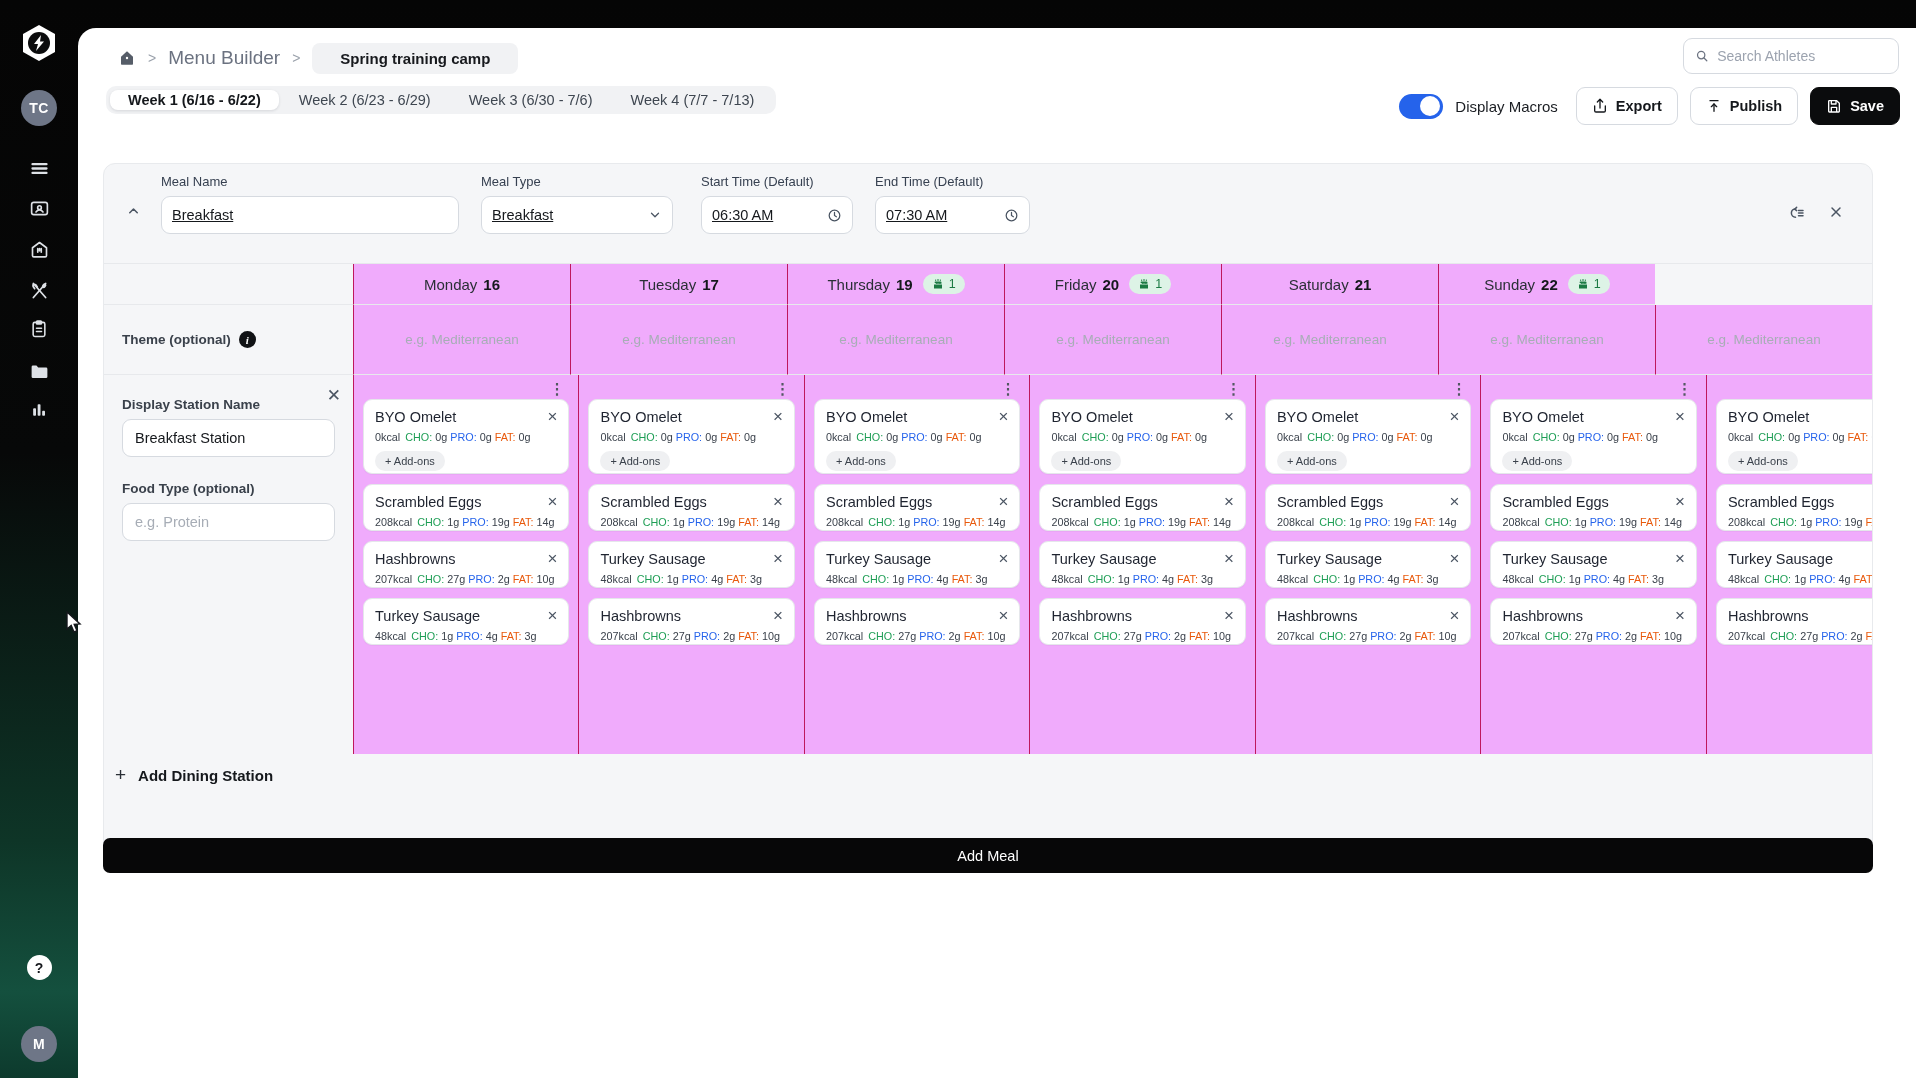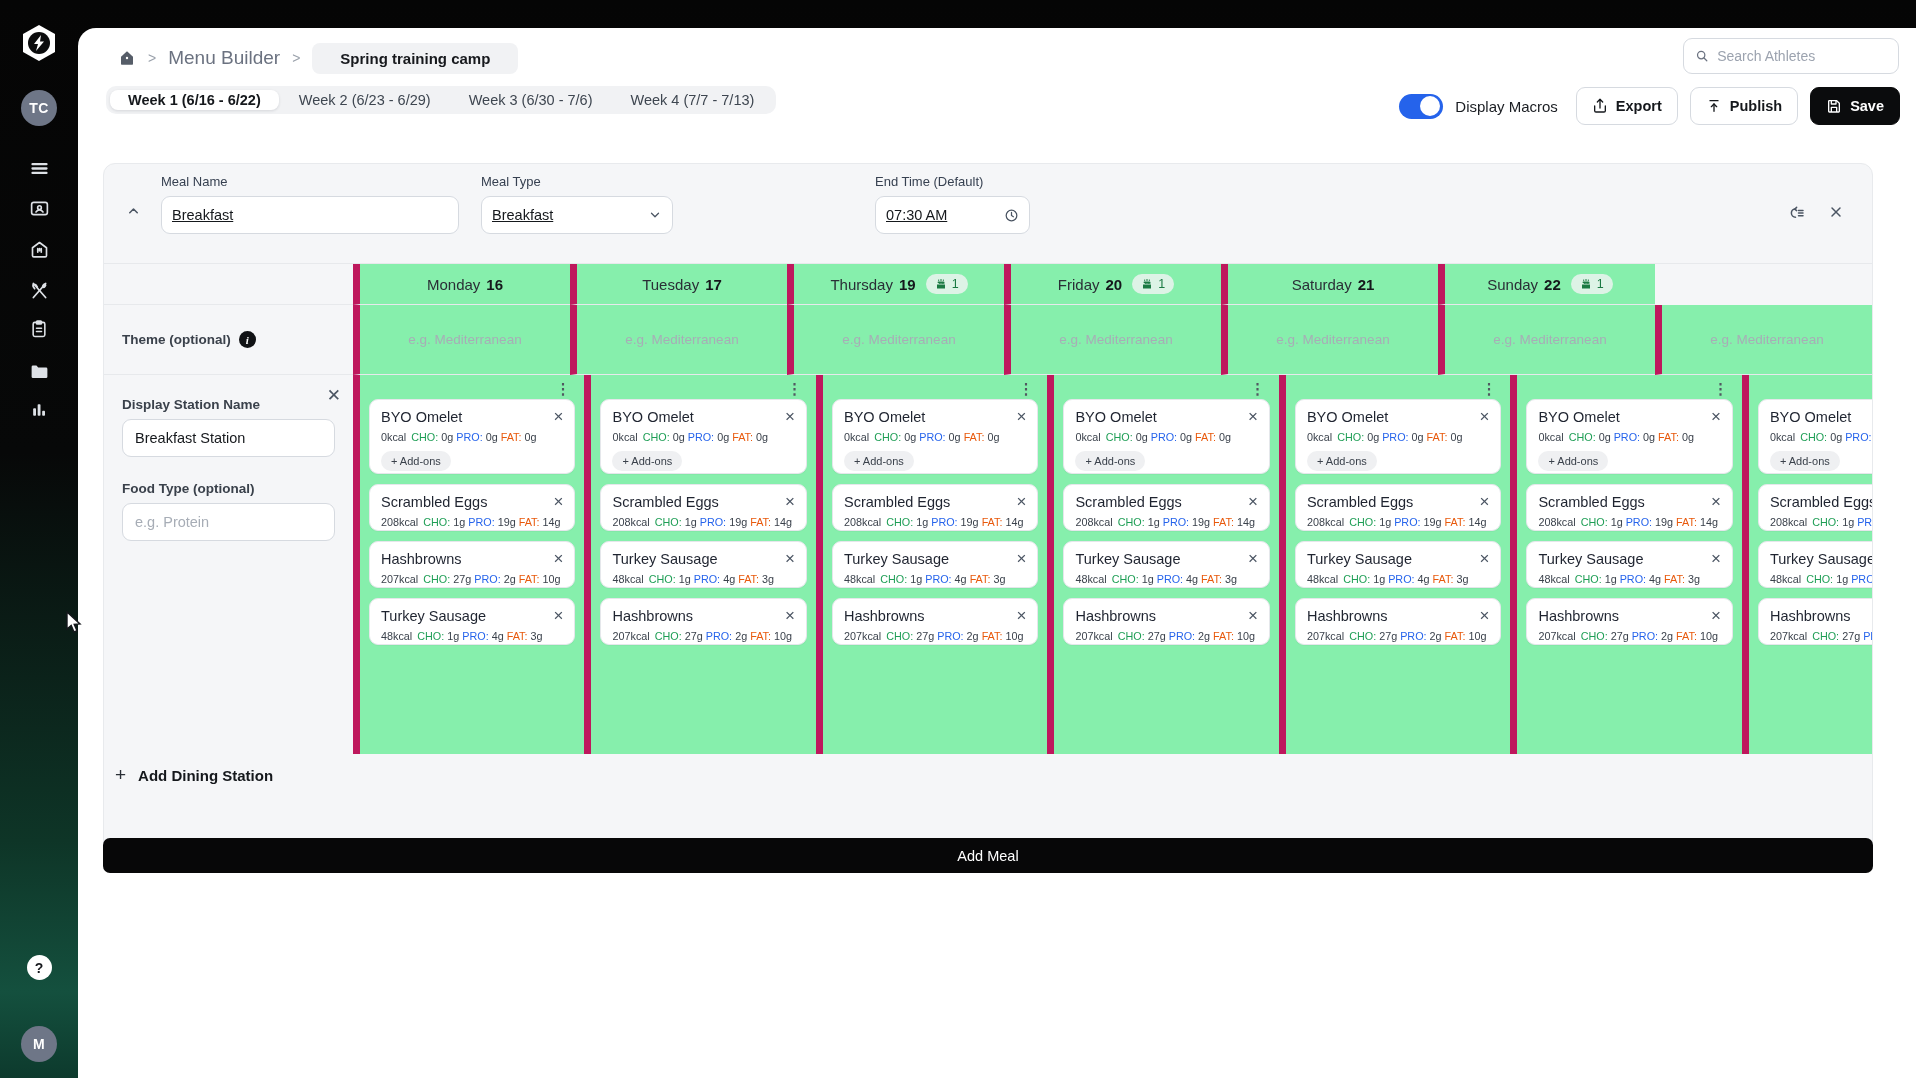--- a/index.html
+++ b/index.html
@@ -52,21 +52,21 @@
   .finput .grow { flex:1; }
   .meal-head-icons { position:absolute; right:28px; top:40px; display:flex; gap:22px; color:#4B5563; }
 
   
   .menu-grid { position:absolute; left:0; top:99px; width:1768px; border-top:1px solid #E7E9EC; }
   .grid-row { display:grid; grid-template-columns:249px repeat(7,1fr); }
   .grid-row.hdr { height:41px; }
   .grid-row.theme { height:70px; }
   .grid-row.content { height:379px; }
   .cell { position:relative; }
-  .day-cell { background:#86efac; border-left:7px solid #be185d; }
+  .day-cell { background:#f0abfc; border-left:1px solid #be185d; }
   .grid-row.hdr .cell, .grid-row.theme .cell { border-bottom:1px solid #E7E9EC; }
   .day-header { display:flex; align-items:center; justify-content:center; gap:6px; }
   .day-label { font-size:15px; color:#2A2F36; }
   .day-num { font-size:15px; font-weight:700; color:#15181C; }
   .day-badge { display:inline-flex; align-items:center; gap:5px; background:#DDF3E6; color:#1B7A43; border-radius:999px; padding:3px 9px; font-size:12.5px; margin-left:4px; }
   .theme-cell { display:flex; align-items:center; justify-content:center; }
   .theme-input { border:0; outline:0; background:transparent; text-align:center; font-size:13.5px; color:#374151; width:90%; font-family:inherit; }
   .theme-input::placeholder { color:#A7ADB6; }
   .theme-label-cell { display:flex; align-items:center; gap:8px; padding-left:18px; font-size:13.5px; font-weight:700; color:#3A414B; }
   .info-dot { width:17px; height:17px; border-radius:50%; background:#101215; color:#fff; font-size:11px; font-weight:700; display:flex; align-items:center; justify-content:center; font-family:"Liberation Serif",serif; font-style:italic; }
@@ -245,20 +245,30 @@
       <div class="field" style="left:377px;width:192px">
         <div class="flabel">Meal Type</div>
         <div class="finput">
           <span class="grow">Breakfast</span>
           <svg width="14" height="14" viewBox="0 0 24 24" fill="none" stroke="#4B5563" stroke-width="2.2" stroke-linecap="round" stroke-linejoin="round">
               <path d="M6 9l6 6 6-6"></path>
             </svg>
         </div>
       </div>
 
+      <div class="field" style="left:597px;width:152px">
+        <div class="flabel">Start Time (Default)</div>
+        <div class="finput">
+          <span class="grow">06:30 AM</span>
+          <svg width="15" height="15" viewBox="0 0 24 24" fill="none" stroke="#4B5563" stroke-width="2" stroke-linecap="round">
+              <circle cx="12" cy="12" r="8.5"></circle>
+              <path d="M12 7v5l3 2"></path>
+            </svg>
+        </div>
+      </div>
 
       <div class="field" style="left:771px;width:155px">
         <div class="flabel">End Time (Default)</div>
         <div class="finput">
           <span class="grow">07:30 AM</span>
           <svg width="15" height="15" viewBox="0 0 24 24" fill="none" stroke="#4B5563" stroke-width="2" stroke-linecap="round">
               <circle cx="12" cy="12" r="8.5"></circle>
               <path d="M12 7v5l3 2"></path>
             </svg>
         </div>

